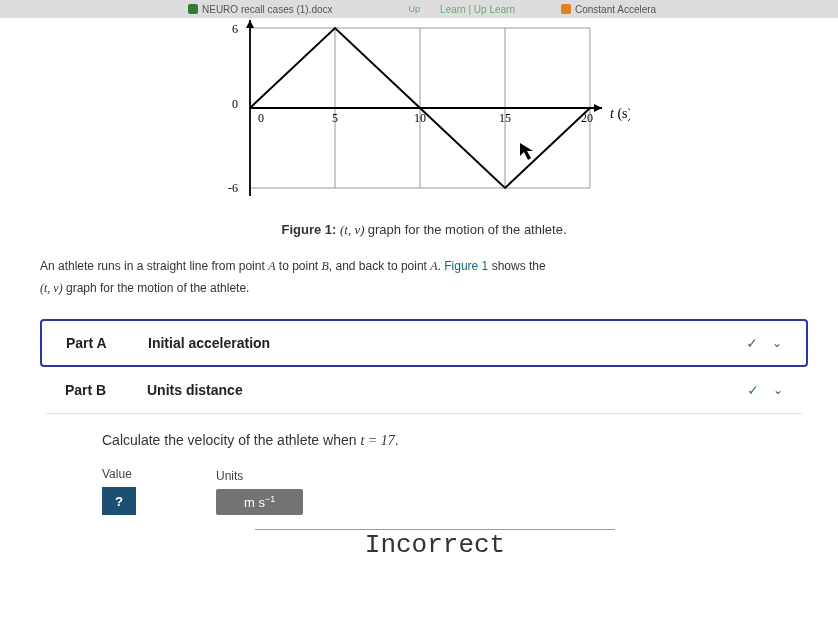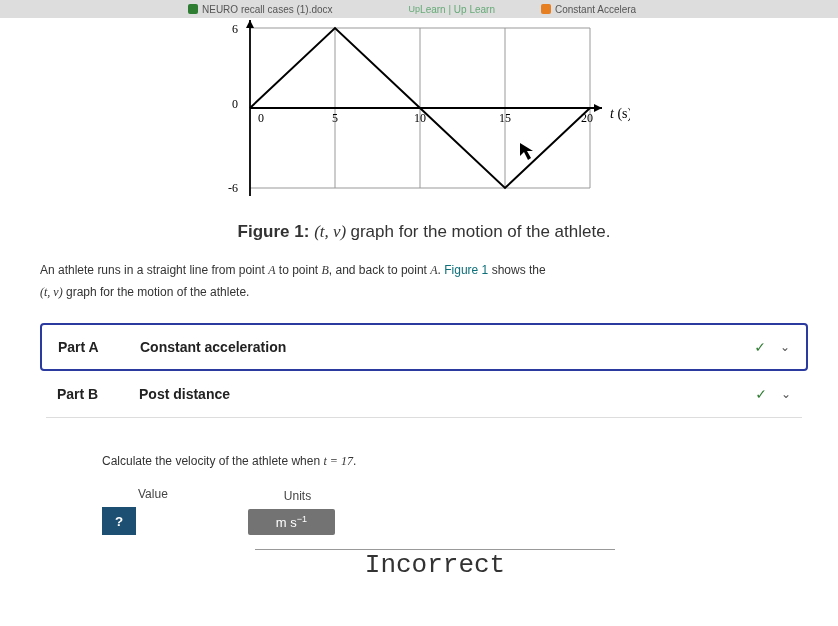--- a/index.html
+++ b/index.html
@@ -35,51 +35,51 @@
   }
   .graph-area {
     position: relative;
     width: 420px;
     height: 190px;
     margin-left: 170px;
   }
   .graph-svg { width: 420px; height: 190px; }
   .axis-label { font-family: 'Times New Roman', serif; font-style: italic; font-size: 14px; }
   .tick-label { font-family: 'Times New Roman', serif; font-size: 12px; }
-  .caption { text-align: center; font-size: 17px; margin: 14px 0 18px 0; }
+  .caption { text-align: center; font-size: 13px; margin: 14px 0 18px 0; }
   .caption .fig { font-weight: bold; }
   .prose { font-size: 12px; line-height: 1.8; margin-bottom: 20px; }
   .prose .figref { color: #0d6f7a; font-weight: 500;}
   .mathi { font-family: 'Times New Roman', serif; font-style: italic; }
   .parts { }
   .part-row {
     border: 1px solid transparent;
-    padding: 14px 16px;
+    padding: 14px 24px;
     display: flex;
     align-items: center;
     gap: 22px;
     position: relative;
   }
   .part-row.selected {
     border: 2px solid #2b3a9f;
     border-radius: 4px;
   }
   .part-label { font-weight: bold; color: #222; min-width: 60px; }
   .part-title { font-weight: 600; color: #222; }
   .part-title .mathi { font-weight: normal; }
   .row-icons { margin-left: auto; display: flex; gap: 14px; color: #555; font-size: 14px; align-items:center;}
   .check { color: #2e7d32; }
   .cross { color: #555; }
   .chev { cursor: pointer; user-select: none; font-size: 12px;}
   .divider { height: 1px; background: #ddd; margin: 0 6px; }
   .partc-body { padding: 6px 40px 0 62px; }
-  .prompt { margin: 30px 0 18px 0; font-size: 12px;}
+  .prompt { margin: 12px 0 18px 0; font-size: 14px;}
   .answer-row { display: flex; align-items: flex-end; gap: 80px; }
   .field-group { display: flex; flex-direction: column; gap: 4px; }
-  .field-label { font-size: 12px; color: #444; margin-bottom: 2px; margin-left: 36px;}
+  .field-label { font-size: 12px; color: #444; margin-bottom: 2px;}
   .value-wrap { display: flex; }
   .value-input {
     width: 240px; height: 28px;
     border: 1px solid #b9444a;
     padding: 2px 8px;
     font-size: 13px;
     background: #fff;
     color: #333;
   }
   .qmark-btn {
@@ -113,21 +113,21 @@
 </style>
 </head>
 <body>
 
 <div class="tabs-bar">
   <div class="tab-item" style="margin-left:180px">
     <span class="tab-green-dot"></span>
     <span>NEURO recall cases (1).docx</span>
   </div>
   <div class="tab-item" style="margin-left:60px;color:#6a7;">
-    <span style="color:#6a7;font-size:9px;margin-right:0">Up</span>
+    <span style="color:#6a7;font-size:9px;margin-right:20px">Up</span>
     <span>Learn | Up Learn</span>
   </div>
   <div class="tab-item" style="margin-left:30px">
     <span class="tab-orange-dot"></span>
     <span>Constant Accelera</span>
   </div>
 </div>
 
 <div class="content">
 
@@ -173,30 +173,30 @@
 
   <div class="prose">
     <span>An athlete runs in a straight line from point </span><span class="mathi">A</span><span> to point </span><span class="mathi">B</span><span>, and back to point </span><span class="mathi">A</span><span>. </span><span class="figref">Figure 1</span><span> shows the</span><br>
     <span class="mathi">(t, v)</span><span> graph for the motion of the athlete.</span>
   </div>
 
   <div class="parts">
 
     <div class="part-row selected">
       <span class="part-label">Part A</span>
-      <span class="part-title">Constant acceleration</span>
+      <span class="part-title">Initial acceleration</span>
       <span class="row-icons">
         <span class="check">✓</span>
         <span class="chev">⌄</span>
       </span>
     </div>
 
     <div class="part-row">
       <span class="part-label">Part B</span>
-      <span class="part-title">Post distance</span>
+      <span class="part-title">Units distance</span>
       <span class="row-icons">
         <span class="check">✓</span>
         <span class="chev">⌄</span>
       </span>
     </div>
     <div class="divider"></div>
 
 
     <div class="partc-body">
       <div class="prompt">

